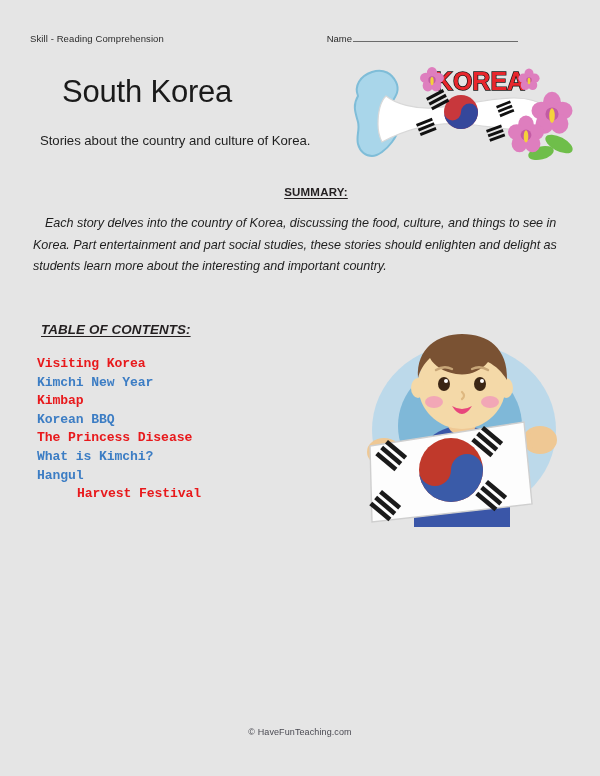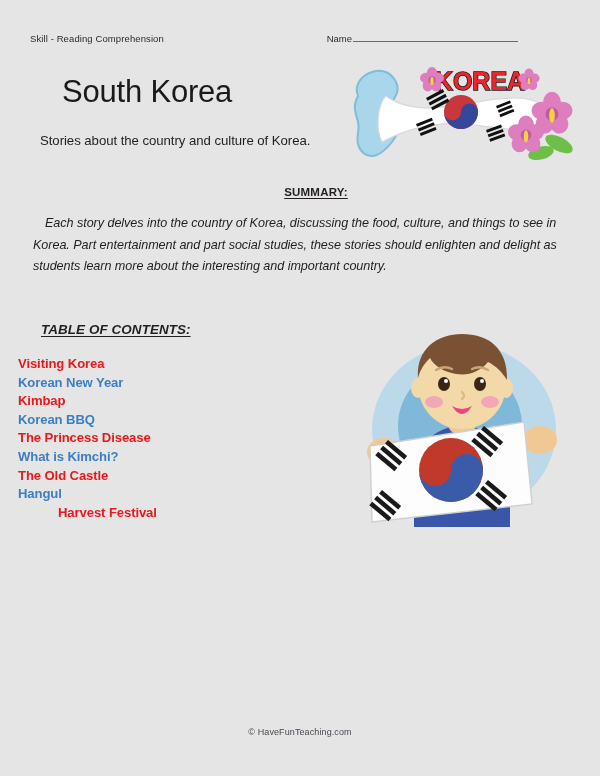--- a/index.html
+++ b/index.html
@@ -121,24 +121,25 @@
     font-weight: bold;
     font-style: italic;
     letter-spacing: 0.1px;
     text-decoration: underline;
     text-underline-offset: 2px;
     margin-left: 8px;
   }
   .toc-list {
     position: absolute;
     top: 355px;
-    left: 18px;
+    left: 37px;
     margin: 0;
     padding: 0;
     list-style: none;
+    font-family: Liberation Mono, monospace;
   }
   .toc-item {
     font-size: 13.1px;
     font-weight: bold;
     line-height: 18.6px;
     letter-spacing: -0.1px;
     white-space: nowrap;
   }
 
   
@@ -282,26 +283,25 @@
       </g>
     </svg>
   </div>
 
   <div class="summary-heading">SUMMARY:</div>
   <div class="summary-body">Each story delves into the country of Korea, discussing the food, culture, and things to see in Korea. Part entertainment and part social studies, these stories should enlighten and delight as students learn more about the interesting and important country.</div>
 
   <div class="toc-heading">TABLE OF CONTENTS:</div>
   <ul class="toc-list" id="toc-list">
       <li class="toc-item" style="color: rgb(232, 25, 28);">Visiting Korea</li>
-      <li class="toc-item" style="color: rgb(60, 125, 196);">Korean New Year</li>
+      <li class="toc-item" style="color: rgb(60, 125, 196);">Kimchi New Year</li>
       <li class="toc-item" style="color: rgb(232, 25, 28);">Kimbap</li>
       <li class="toc-item" style="color: rgb(60, 125, 196);">Korean BBQ</li>
       <li class="toc-item" style="color: rgb(232, 25, 28);">The Princess Disease</li>
       <li class="toc-item" style="color: rgb(60, 125, 196);">What is Kimchi?</li>
-      <li class="toc-item" style="color: rgb(232, 25, 28);">The Old Castle</li>
       <li class="toc-item" style="color: rgb(60, 125, 196);">Hangul</li>
       <li class="toc-item" style="color: rgb(232, 25, 28); padding-left: 40px;">Harvest Festival</li>
     </ul>
 
   <div class="boy-graphic">
     <svg viewBox="0 0 220 220" width="220" height="220">
 
       <ellipse cx="108" cy="108" rx="92" ry="86" fill="#BCD9EA"></ellipse>
       <ellipse cx="104" cy="104" rx="62" ry="62" fill="#7FB8D8"></ellipse>
 

